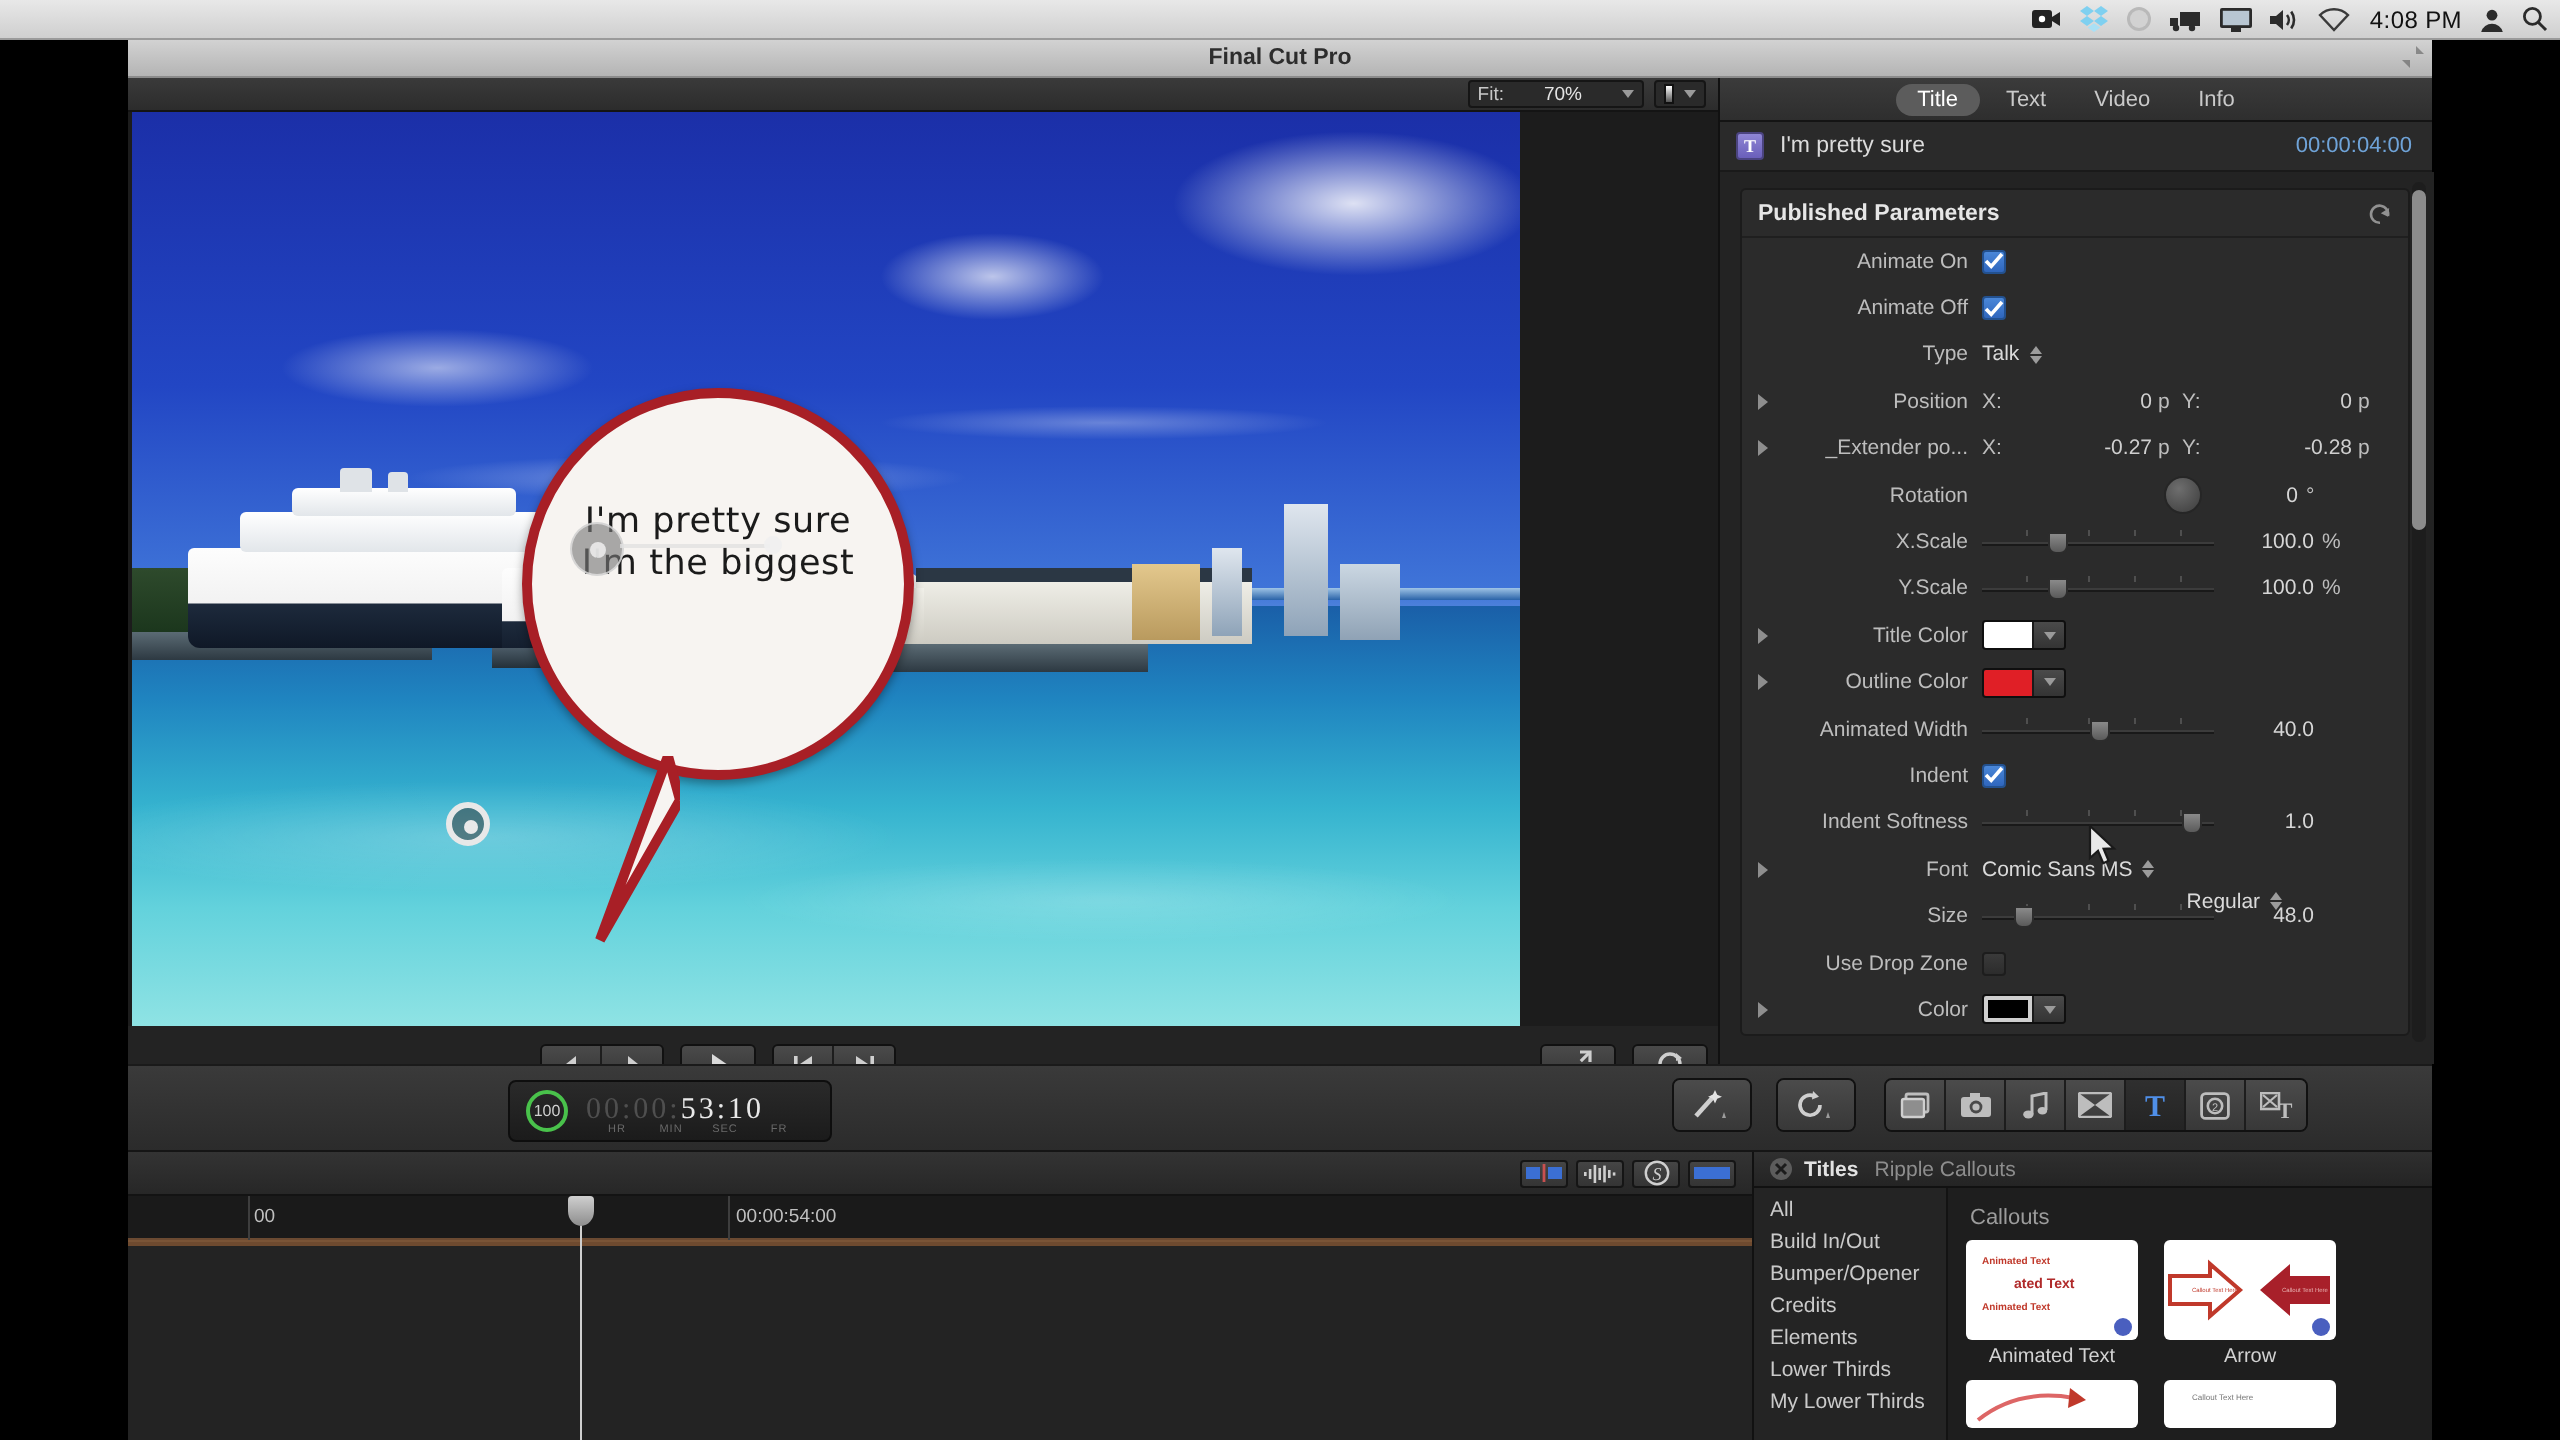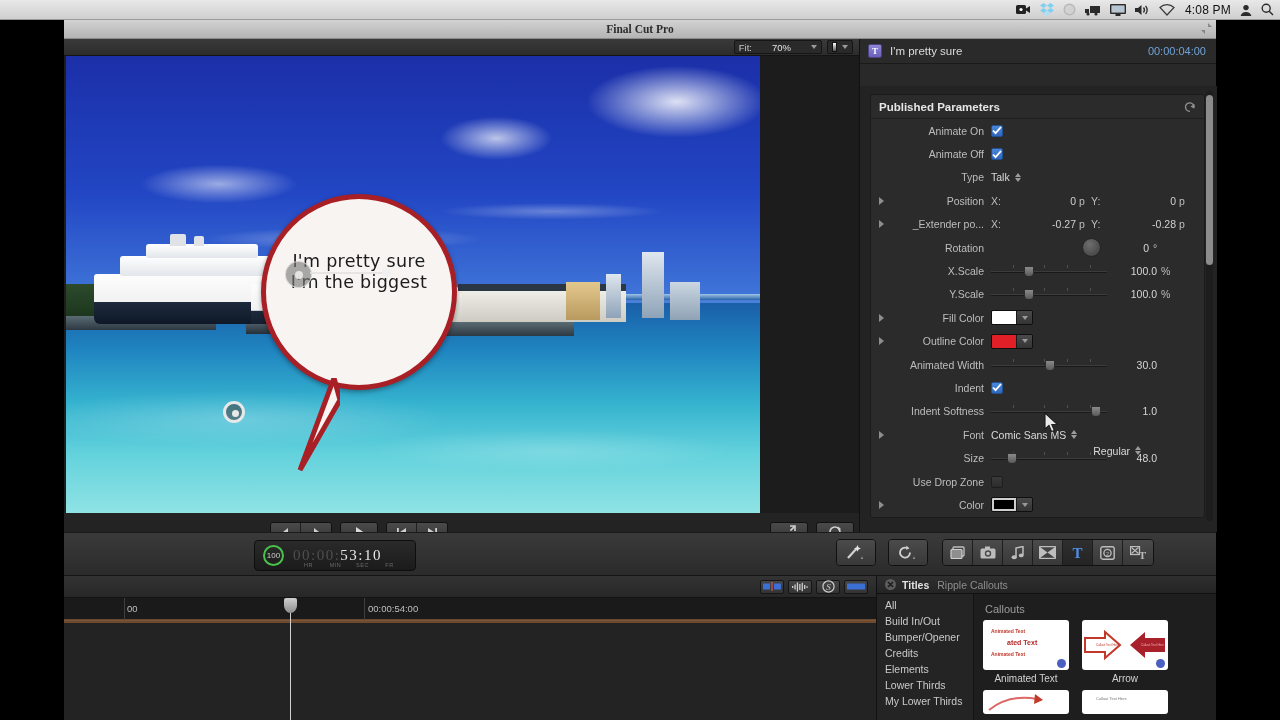--- a/index.html
+++ b/index.html
@@ -22,21 +22,21 @@
   
   .window{
     position:absolute; left:64px; top:20px; width:1152px; height:700px;
     background:#232323;
   }
   .titlebar{
     height:19px; background:linear-gradient(#d2d2d2,#b4b4b4);
     border-bottom:1px solid #8b8b8b; position:relative;
     display:flex; align-items:center; justify-content:center;
   }
-  .titlebar .ttl{ font-size:11.5px; color:#2d2d2d; font-weight:600;font-family:Liberation Serif, serif; }
+  .titlebar .ttl{ font-size:11.5px; color:#2d2d2d; font-weight:600; }
   .tb-resize{ position:absolute; right:4px; top:3px; width:11px; height:11px; opacity:.55; }
 
   
   .viewer-wrap{
     position:absolute; left:0; top:19px; width:795px; height:493px;
     background:#1c1c1c;
   }
   .viewer-top{
     height:17px; background:linear-gradient(#3a3a3a,#2c2c2c);
     border-bottom:1px solid #141414; display:flex; align-items:center;
@@ -558,20 +558,26 @@
               <path d="M12 7 A5 5 0 0 1 2 7" stroke="#cfcfcf" stroke-width="1.7" fill="none"></path>
               <path d="M10 1.5 L13 4 L10 5.5 Z" fill="#cfcfcf"></path>
               <path d="M4 12.5 L1 10 L4 8.5 Z" fill="#cfcfcf"></path>
             </svg>
         </div>
       </div>
     </div>
   </div>
 
   <div class="inspector">
+    <div class="insp-tabs">
+      <div class="insp-tab active">Title</div>
+      <div class="insp-tab">Text</div>
+      <div class="insp-tab">Video</div>
+      <div class="insp-tab">Info</div>
+    </div>
     <div class="insp-head">
       <div class="clip-badge">T</div>
       <div class="clip-name">I'm pretty sure</div>
       <div class="clip-dur">00:00:04:00</div>
     </div>
 
     <div class="params">
       <div class="pgroup">
         <div class="pg-head">
           <div class="pg-title">Published Parameters</div>
@@ -700,21 +706,21 @@
             </div>
             <span class="numv">100.0</span>
             <span class="numu">%</span>
           </div>
         </div>
 
         <div class="prow">
           <div class="disc">
               <span class="tri"></span>
             </div>
-          <div class="plabel">Fill Color</div>
+          <div class="plabel">Title Color</div>
           <div class="pctl">
             <div class="colorwell">
               <div class="cw-sw" style="background:#ffffff"></div>
               <div class="cw-btn">
                   <span class="mini-caret"></span>
                 </div>
             </div>
           </div>
         </div>
 
@@ -740,21 +746,21 @@
             <div class="slider">
               <div class="sl-ticks">
                   <i style="left:22px"></i>
                   <i style="left:53px"></i>
                   <i style="left:76px"></i>
                   <i style="left:99px"></i>
                 </div>
               <div class="sl-track"></div>
                 <div class="sl-thumb" style="left:54px"></div>
             </div>
-            <span class="numv">30.0</span>
+            <span class="numv">40.0</span>
             <span class="numu"></span>
           </div>
         </div>
 
         <div class="prow">
           <div class="disc"></div>
           <div class="plabel">Indent</div>
           <div class="pctl">
             <div class="chk">
               <svg width="10" height="9" viewBox="0 0 10 9">

